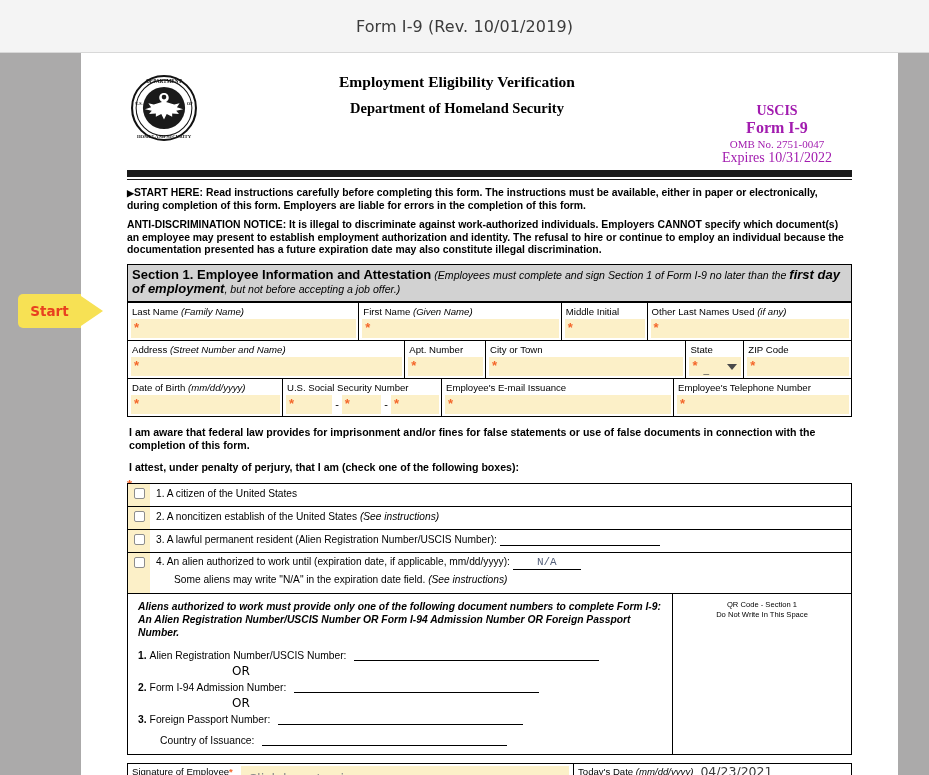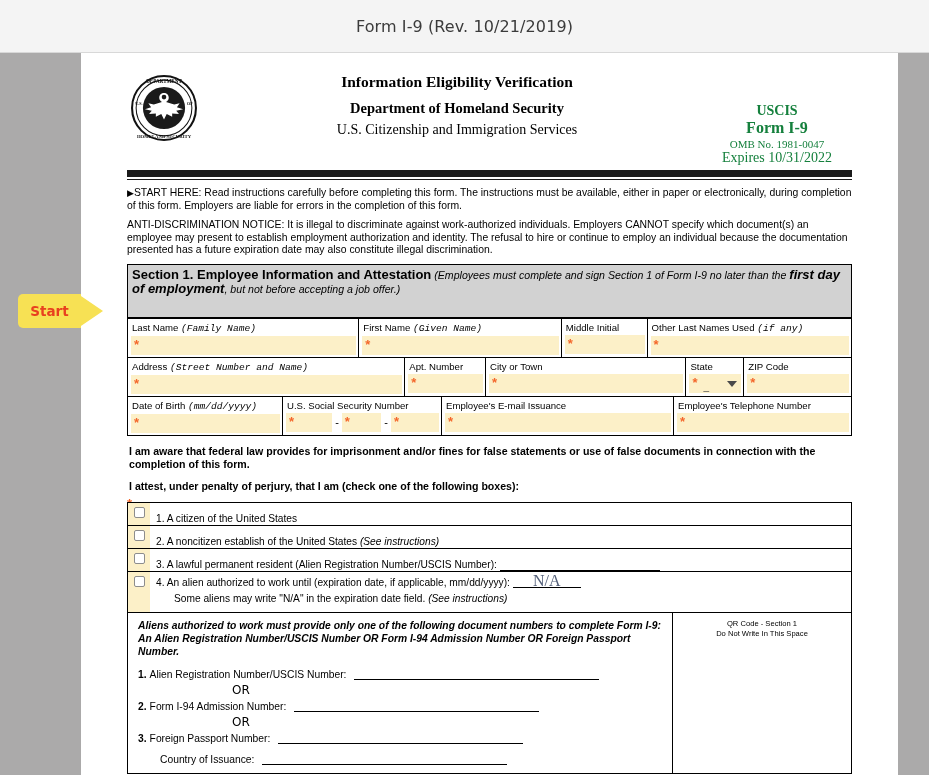--- a/index.html
+++ b/index.html
@@ -85,21 +85,21 @@
     color: #000;
     line-height: 19px;
     margin-top: 2px;
   }
   .uscis {
     position: absolute;
     left: 575px; top: 30px;
     width: 150px;
     text-align: center;
     font-family: "Liberation Serif", serif;
-    color: #15803d;
+    color: #a21caf;
   }
   .uscis .u1 { font-size: 14px; font-weight: bold; line-height: 17px; }
   .uscis .u2 { font-size: 16px; font-weight: bold; line-height: 17px; }
   .uscis .u3 { font-size: 11px; line-height: 14px; margin-top: 1px; }
   .uscis .u4 { font-size: 14px; line-height: 14px; }
   
   .blackbar {
     height: 7px;
     background: #1b1b1b;
     margin-top: 6px;
@@ -109,28 +109,28 @@
     background: #1b1b1b;
     margin-top: 2px;
   }
   
   .instr {
     font-size: 10.4px;
     line-height: 12.6px;
     color: #000;
     margin-top: 7px;
   }
-  .instr.bold { font-weight: normal; }
+  .instr.bold { font-weight: bold; }
   .instr p { margin: 0 0 7px 0; }
   .arrow-glyph { font-size: 9px; }
   
   .sec-head {
     background: #d2d2d2;
     border: 1px solid #000;
-    padding: 3px 4px 20px 4px;
+    padding: 3px 4px 4px 4px;
     margin-top: 2px;
     font-size: 10.6px;
     line-height: 13.5px;
   }
   .sec-head b { font-size: 13px; }
   .sec-head i { font-style: italic; }
   
   .frow {
     display: flex;
     border-left: 1px solid #000;
@@ -144,21 +144,21 @@
     position: relative;
   }
   .fcell:last-child { border-right: none; }
   .flabel {
     font-size: 9.6px;
     line-height: 12px;
     color: #000;
     padding: 1px 3px 1px 4px;
     white-space: nowrap;
   }
-  .flabel i { font-style: italic; font-family: Liberation Mono, monospace; }
+  .flabel i { font-style: italic; }
   .finput {
     background: #fcf0c8;
     height: 19px;
     margin: 0 2px 2px 3px;
     position: relative;
   }
   .req {
     color: #f4662a;
     font-size: 13px;
     font-weight: bold;
@@ -208,21 +208,21 @@
   .cbox-area { position: relative; }
   .cbox-star {
     position: absolute;
     left: 0px; top: -6px;
     color: #f4662a;
     font-size: 13px;
     font-weight: bold;
   }
   .cbox-row {
     display: flex;
-    align-items: flex-end;
+    align-items: flex-start;
     border: 1px solid #000;
     border-bottom: none;
     height: 22px;
     position: relative;
   }
   .cbox-row.last { border-bottom: 1px solid #000; height: 40px; align-items: flex-start; }
   .cb-strip {
     width: 22px;
     align-self: stretch;
     background: #fcf0c8;
@@ -253,23 +253,23 @@
     height: 11px;
     vertical-align: bottom;
   }
   .cb4-lines { padding-top: 2px; }
   .cb4-l2 { padding-left: 18px; padding-top: 3px; }
   .na-val {
     display: inline-block;
     width: 68px;
     border-bottom: 1.4px solid #000;
     text-align: center;
-    font-size: 16px;
+    font-size: 11px;
     color: #54607a;
-    font-family: Liberation Serif, serif;
+    font-family: Liberation Mono, monospace;
   }
   
   .docs-wrap {
     display: flex;
     border: 1px solid #000;
     border-top: none;
   }
   .docs-box {
     width: 545px;
     box-sizing: border-box;
@@ -394,21 +394,21 @@
     font-weight: bold;
     font-family: "DejaVu Sans", sans-serif;
   }
 </style>
 </head>
 <body>
 
 <div id="viewer">
 
   <div id="titlebar">
-    <span class="title">Form I-9 (Rev. 10/21/2019)</span>
+    <span class="title">Form I-9 (Rev. 10/01/2019)</span>
   </div>
 
   <div id="start-tag">
     <div class="body"></div>
     <div class="point"></div>
     <div class="lbl">Start</div>
   </div>
 
   <div id="page">
     <div class="sheet-inner">
@@ -421,28 +421,27 @@
             <circle cx="50" cy="50" r="31" fill="#1a1a1a"></circle>
             <path d="M50 28 c-4 0 -7 3 -7 7 c0 3 2 5 4 6 l-12 4 l-8 -2 l4 6 l-9 3 l10 2 l-4 5 l10 -1 l0 5 l8 -4 l4 8 l4 -8 l8 4 l0 -5 l10 1 l-4 -5 l10 -2 l-9 -3 l4 -6 l-8 2 l-12 -4 c2 -1 4 -3 4 -6 c0 -4 -3 -7 -7 -7 z" fill="#ffffff"></path>
             <circle cx="50" cy="34" r="3.4" fill="#1a1a1a"></circle>
             <text x="50" y="13" font-size="7.5" font-family="Liberation Serif, serif" font-weight="bold" fill="#111" text-anchor="middle">DEPARTMENT</text>
             <text x="50" y="94" font-size="7" font-family="Liberation Serif, serif" font-weight="bold" fill="#111" text-anchor="middle">HOMELAND SECURITY</text>
             <text x="13" y="46" font-size="6" font-family="Liberation Serif, serif" font-weight="bold" fill="#111" text-anchor="middle">U.S.</text>
             <text x="88" y="46" font-size="6" font-family="Liberation Serif, serif" font-weight="bold" fill="#111" text-anchor="middle">OF</text>
           </svg>
         </div>
         <div class="headings">
-          <div class="h-main">Information Eligibility Verification</div>
+          <div class="h-main">Employment Eligibility Verification</div>
           <div class="h-sub">Department of Homeland Security</div>
-          <div class="h-sub2">U.S. Citizenship and Immigration Services</div>
         </div>
         <div class="uscis">
           <div class="u1">USCIS</div>
           <div class="u2">Form I-9</div>
-          <div class="u3">OMB No. 1981-0047</div>
+          <div class="u3">OMB No. 2751-0047</div>
           <div class="u4">Expires 10/31/2022</div>
         </div>
       </div>
 
       <div class="blackbar"></div>
       <div class="thinline"></div>
 
       <div class="instr bold">
         <p><span class="arrow-glyph">▶</span><span>START HERE:</span><span> Read instructions carefully before completing this form. The instructions must be available, either in paper or electronically, during completion of this form. Employers are liable for errors in the completion of this form.</span></p>
         <p><span>ANTI-DISCRIMINATION NOTICE:</span><span> It is illegal to discriminate against work-authorized individuals. Employers </span><span>CANNOT</span><span> specify which document(s) an employee may present to establish employment authorization and identity. The refusal to hire or continue to employ an individual because the documentation presented has a future expiration date may also constitute illegal discrimination.</span></p>

